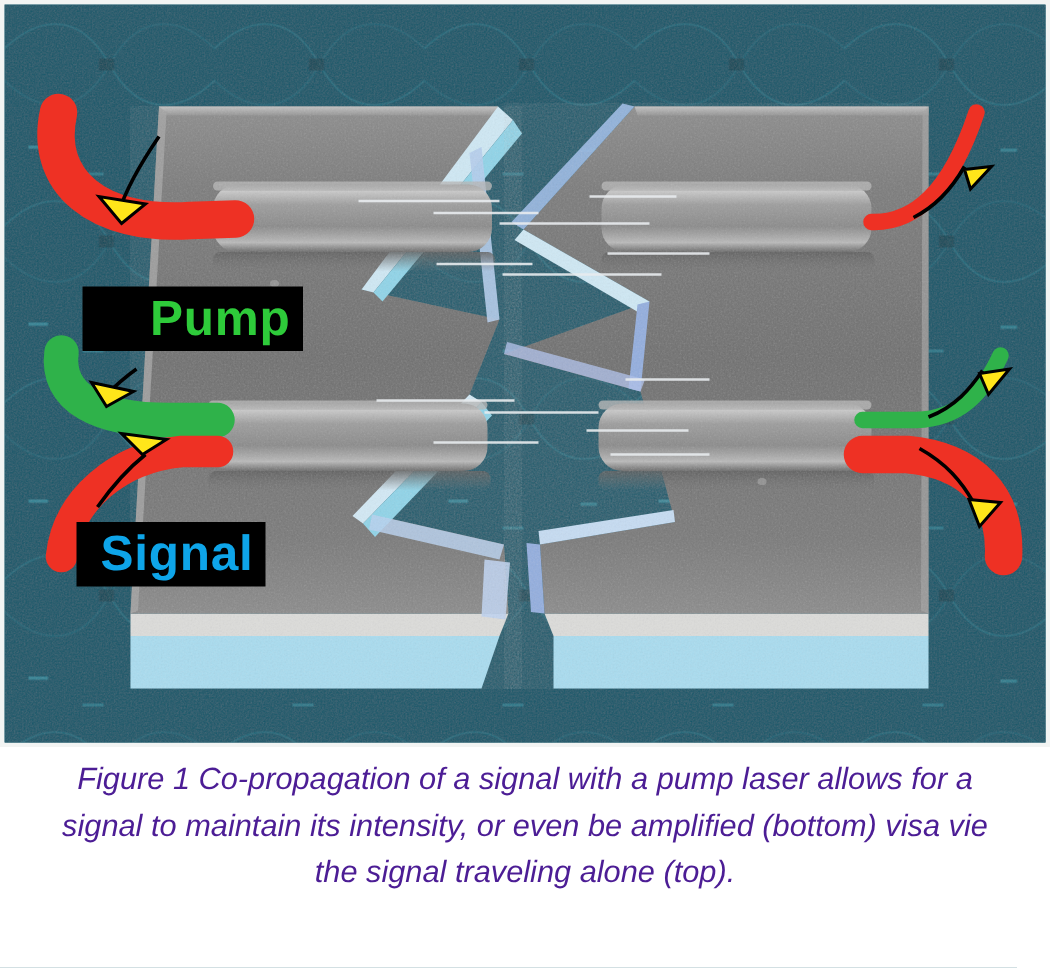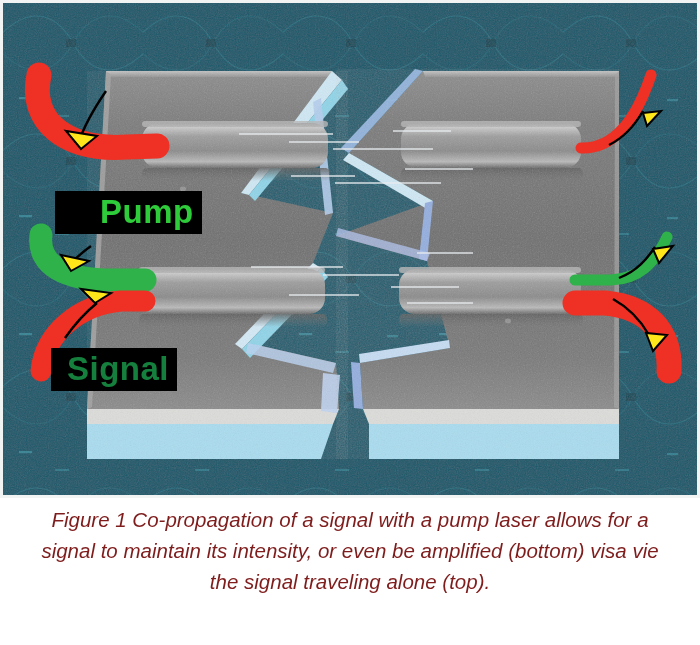--- a/index.html
+++ b/index.html
@@ -55,38 +55,38 @@
     left: 52px;
     top: 188px;
     font-size: 33px;
     color: #2ecb3a;
     padding-left: 45px;
   }
   #label-signal {
     left: 48px;
     top: 345px;
     font-size: 33px;
-    color: #15803d;
+    color: #0ea5e9;
     padding-left: 16px;
   }
 
   
   #caption {
     position: absolute;
     left: 0;
     top: 504px;
     width: 700px;
     padding: 0 32px;
     box-sizing: border-box;
     text-align: center;
     font-family: "Liberation Sans", sans-serif;
     font-style: italic;
     font-size: 20.5px;
     line-height: 1.52;
-    color: #7f1d1d;
+    color: #4c1d95;
   }
 </style>
 </head>
 <body>
 
 <div id="root">
 
   <div id="figure-panel">
 
     <svg id="figure-svg" viewBox="0 0 700 498" preserveAspectRatio="none">

